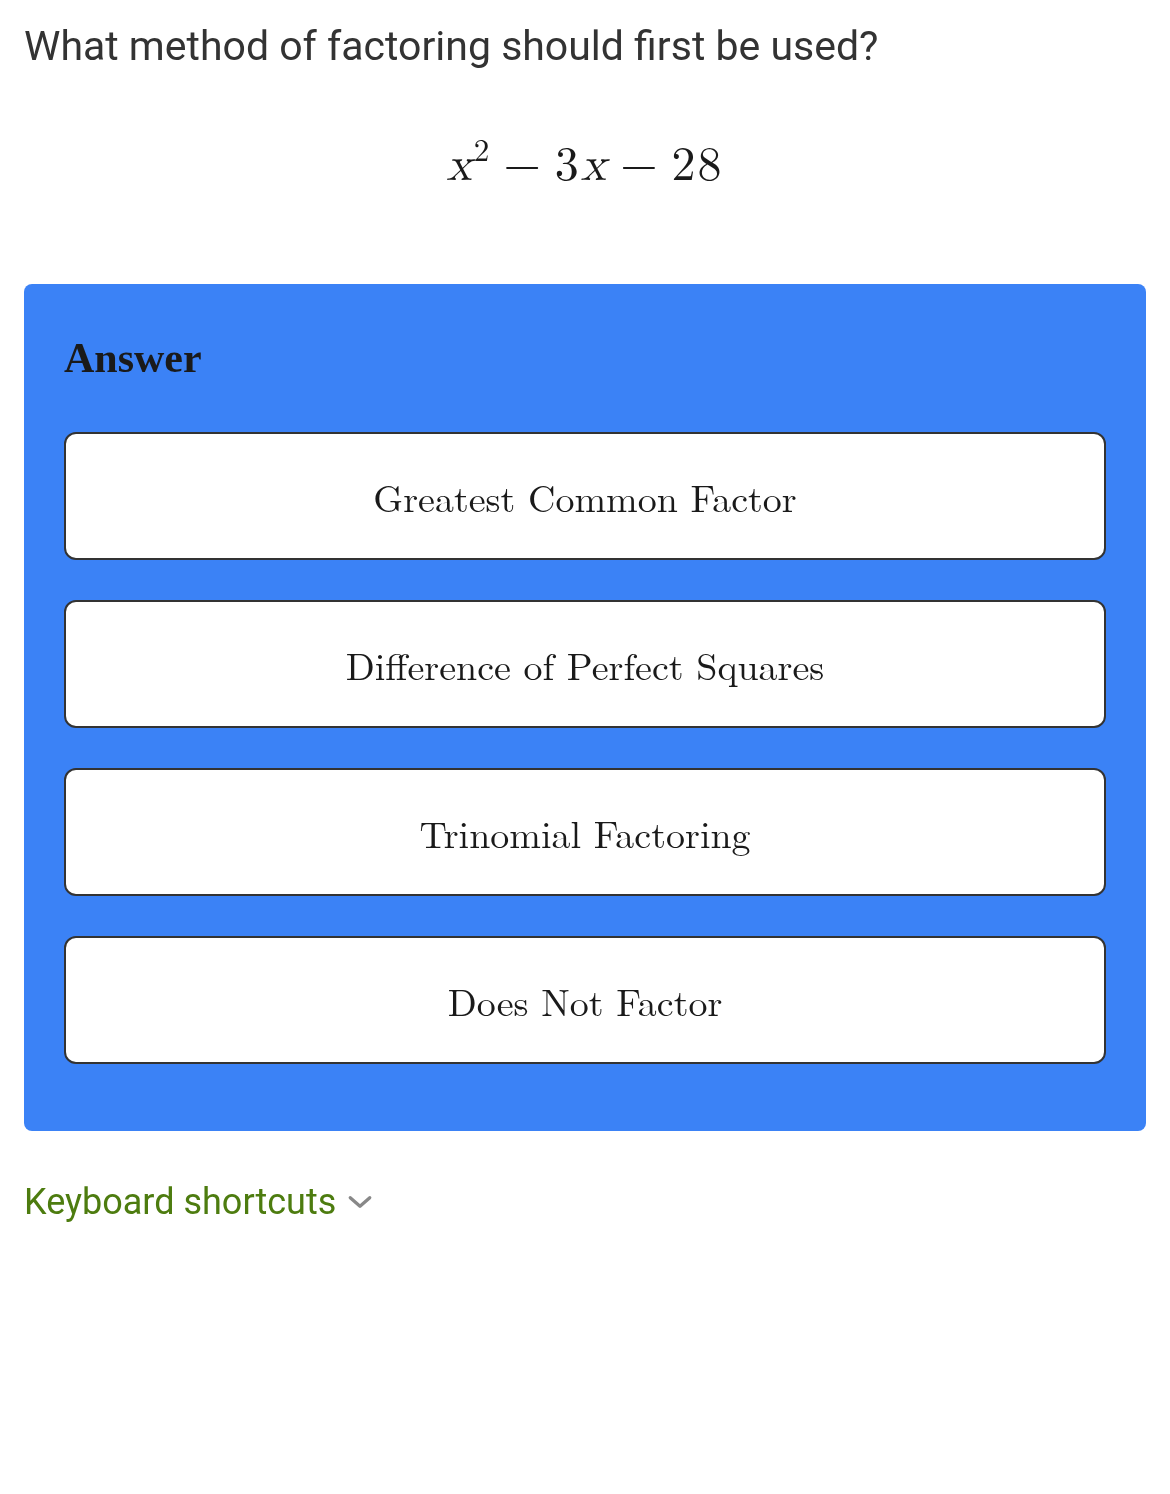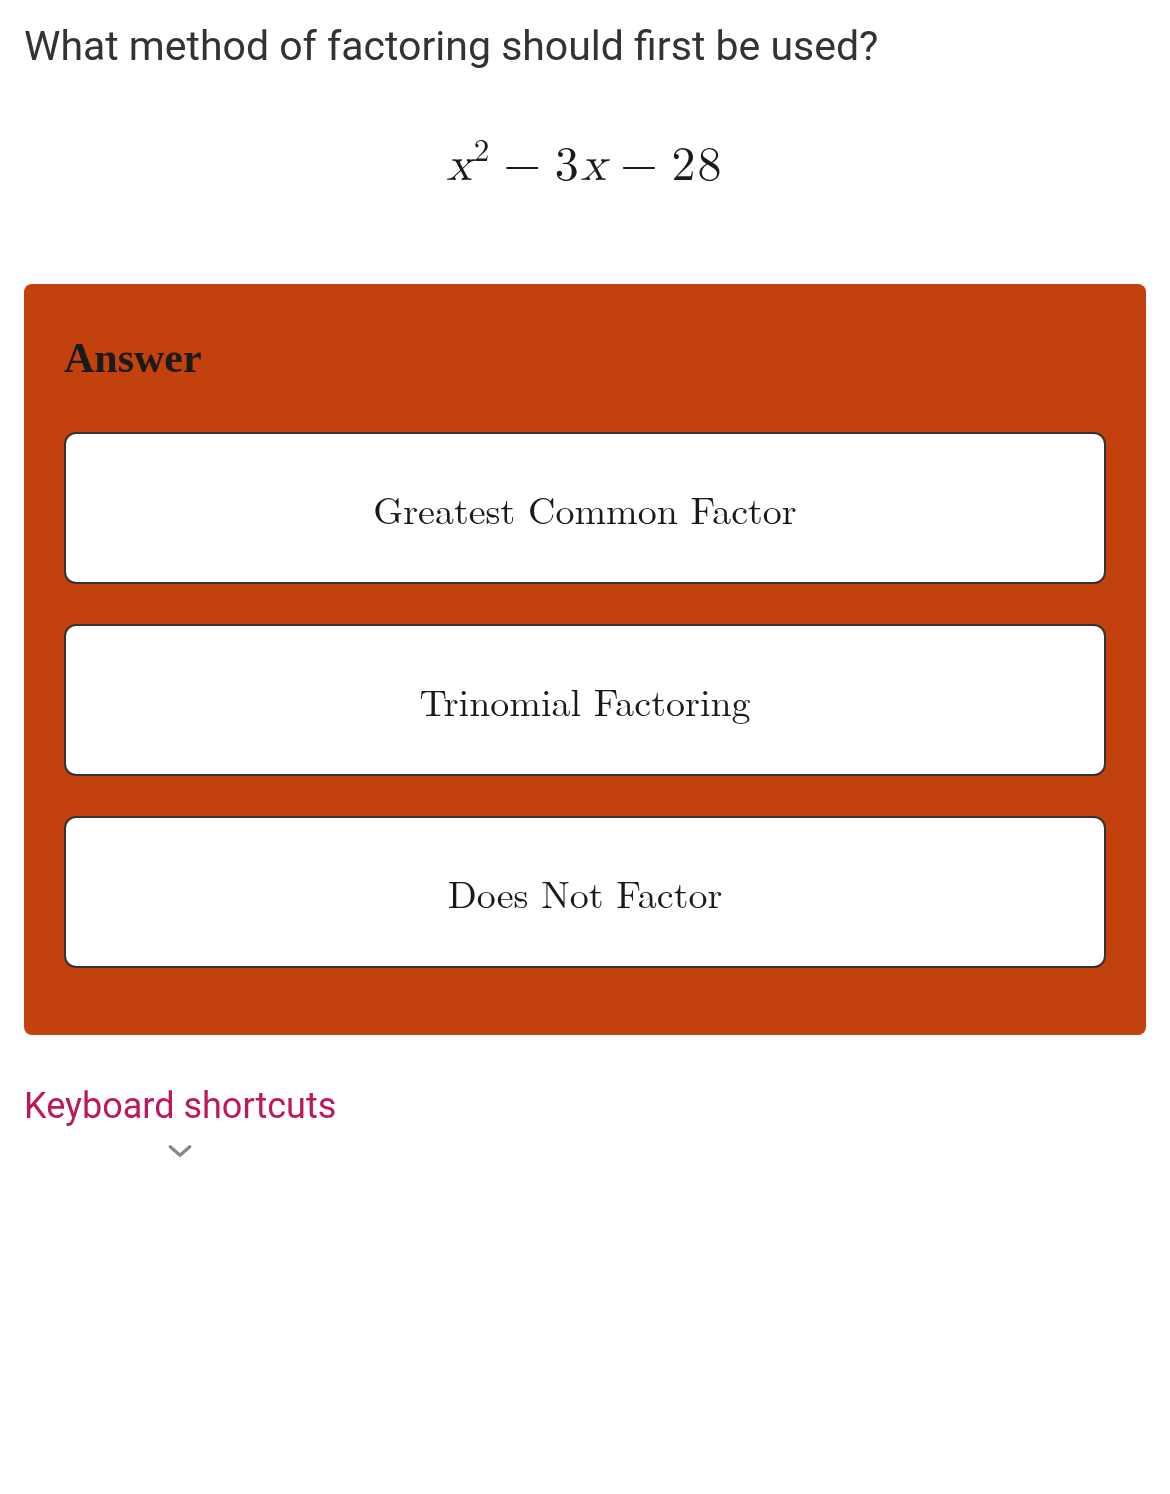--- a/index.html
+++ b/index.html
@@ -41,59 +41,58 @@
       font-style: normal;
     }
     .math-expression sup {
       font-size: 0.65em;
       font-style: normal;
       vertical-align: super;
       position: relative;
       top: -2px;
     }
     .answer-section {
-      background: #c2410c;
+      background: #3b82f6;
       border-radius: 8px;
       padding: 50px 40px 50px 40px;
       margin-bottom: 50px;
     }
     .answer-heading {
       font-family: Georgia, 'Times New Roman', serif;
       font-size: 42px;
       font-weight: 700;
       color: #1a1a1a;
       margin-bottom: 50px;
     }
     .answer-option {
       display: block;
       width: 100%;
       background: #ffffff;
       border: 2px solid #333;
       border-radius: 12px;
-      padding: 47px 20px;
+      padding: 35px 20px;
       font-family: 'Latin Modern Roman', Georgia, 'Times New Roman', serif;
       font-size: 38px;
       font-weight: 400;
       color: #1a1a1a;
       text-align: center;
       cursor: pointer;
       margin-bottom: 40px;
     }
     .answer-option:last-child {
       margin-bottom: 17px;
     }
     .keyboard-shortcuts {
       display: flex;
       align-items: center;
       gap: 10px;
       font-size: 36px;
-      color: #be185d;
+      color: #4d7c0f;
       cursor: pointer;
       width: fit-content;
-      flex-direction: column;
     }
     .chevron-icon {
       width: 28px;
       height: 28px;
       display: inline-flex;
       align-items: center;
       justify-content: center;
     }
     .chevron-icon svg {
       width: 26px;
@@ -107,20 +106,21 @@
 
 <div class="math-expression">
   <span class="var">x</span><sup>2</sup><span class="op">−</span><span class="num">3</span><span class="var">x</span><span class="op">−</span><span class="num">28</span>
 </div>
 
 <div class="answer-section">
   <div class="answer-heading">Answer</div>
 
   <button class="answer-option">Greatest Common Factor</button>
 
+  <button class="answer-option">Difference of Perfect Squares</button>
 
   <button class="answer-option">Trinomial Factoring</button>
 
   <button class="answer-option">Does Not Factor</button>
 </div>
 
 <div class="keyboard-shortcuts">
   <span>Keyboard shortcuts</span>
   <span class="chevron-icon">
     <svg viewBox="0 0 24 14" fill="none" stroke="#888" stroke-width="3" stroke-linecap="round" stroke-linejoin="round">

